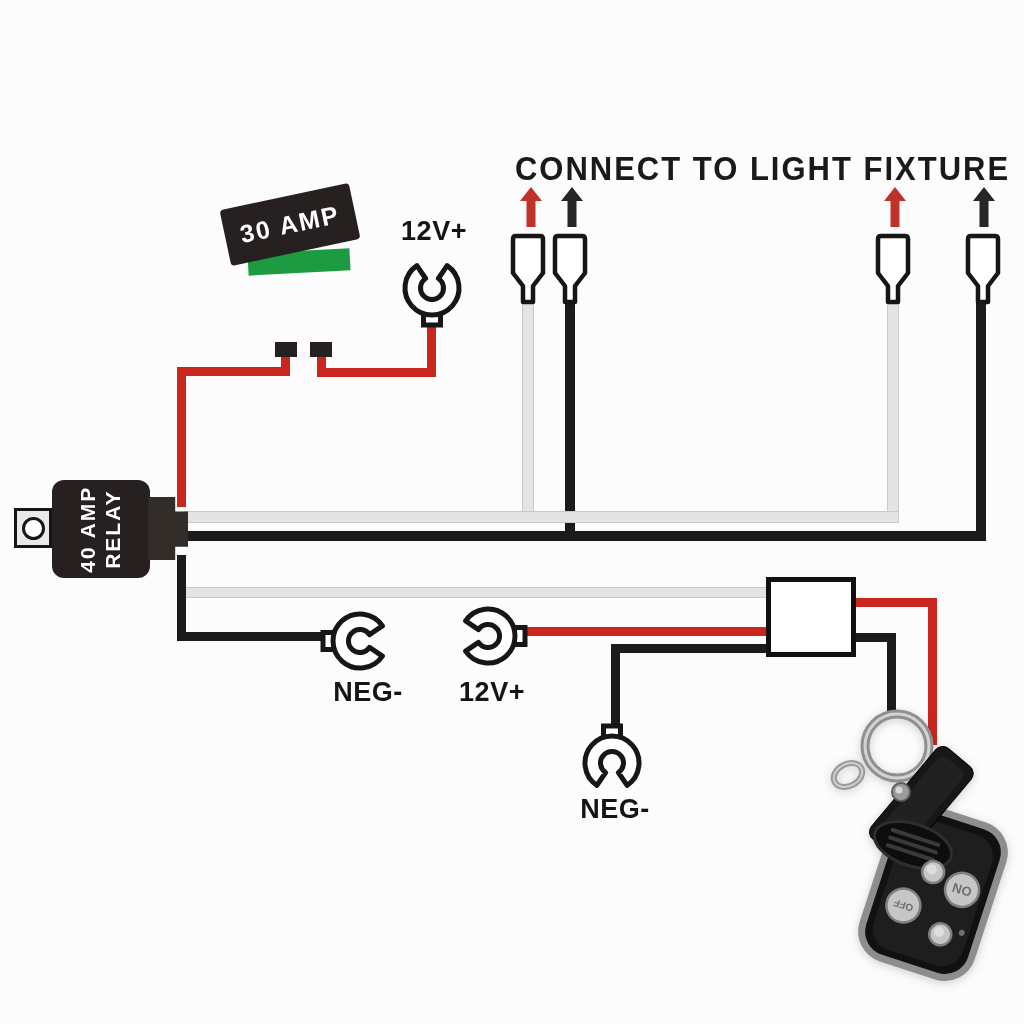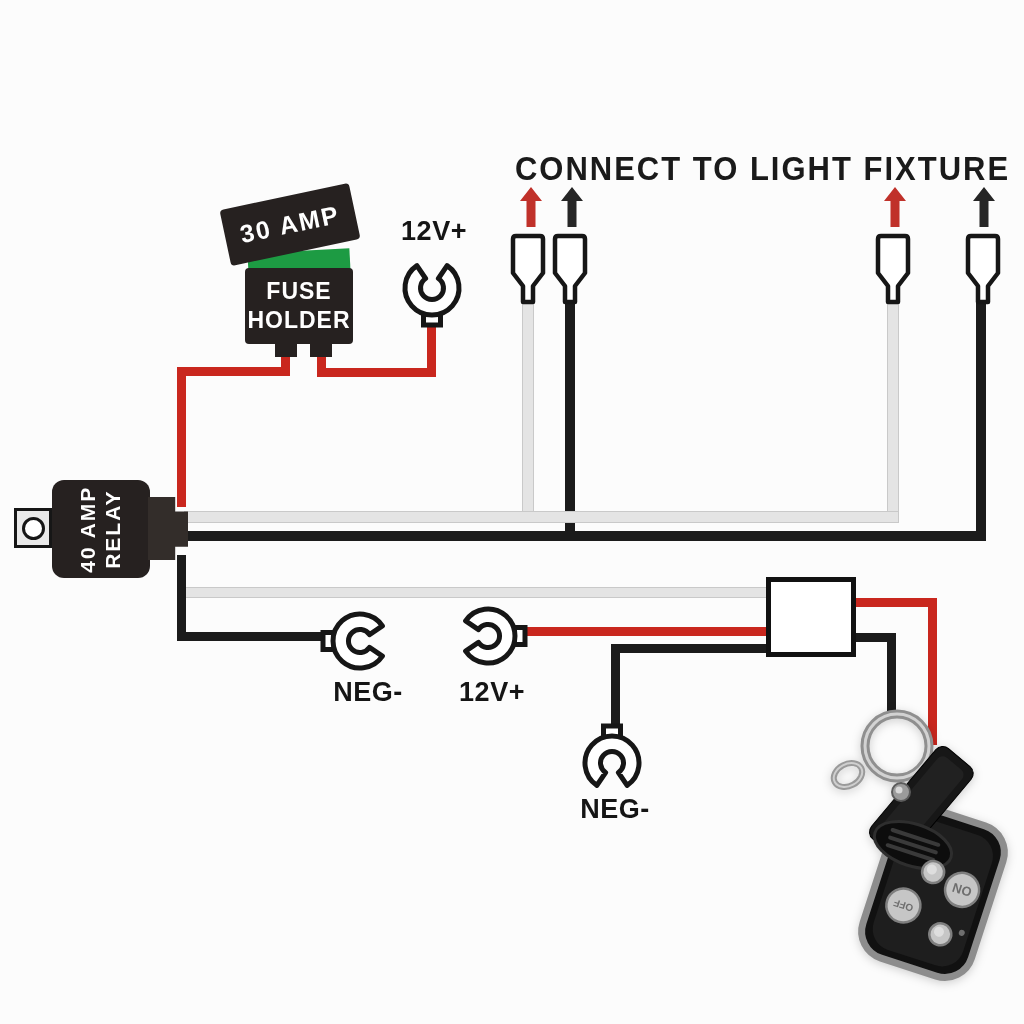--- a/index.html
+++ b/index.html
@@ -112,24 +112,20 @@
   </div>
   <div class="comp relay-body">
     <div class="relay-text">
       <div>40 AMP</div>
       <div>RELAY</div>
     </div>
   </div>
   <div class="relay-conn"></div>
 
   <div class="green-strip"></div>
-  <div class="comp fuse-box">
-    <div>FUSE</div>
-    <div>HOLDER</div>
-  </div>
   <div class="fuse-tab" style="left:275px;"></div>
   <div class="fuse-tab" style="left:310px;"></div>
   <div class="comp amp30">
     <span>30 AMP</span>
   </div>
 
   <div class="control-box"></div>
 
   <div class="title">CONNECT TO LIGHT FIXTURE</div>
 

